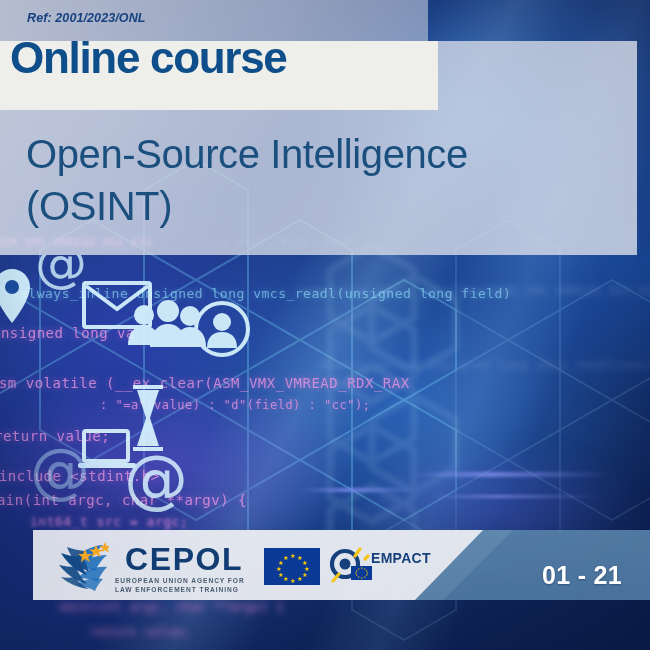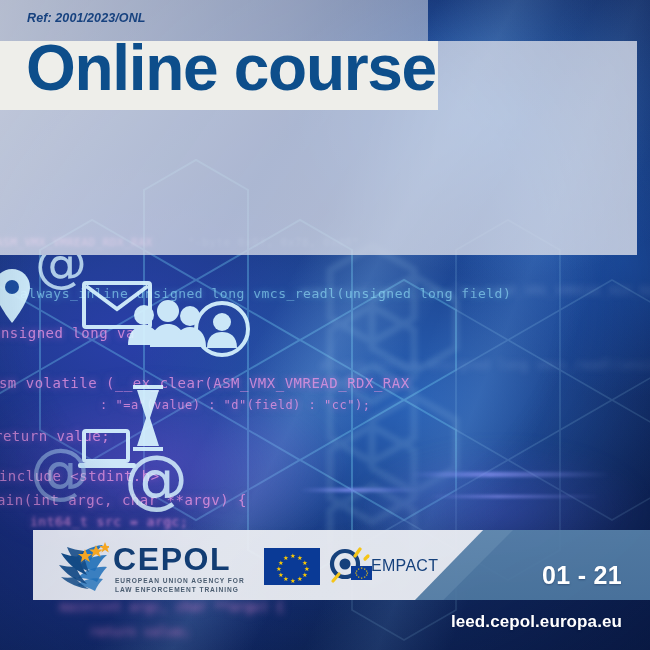--- a/index.html
+++ b/index.html
@@ -82,64 +82,64 @@
     position:absolute;left:0;top:41px;width:637px;height:214px;
     background:linear-gradient(125deg, rgba(226,230,240,.84) 0%, rgba(208,214,229,.80) 45%, rgba(214,219,232,.83) 100%);
   }
 
   
   .title-band{
     position:absolute;left:0;top:41px;width:438px;height:69px;
     background:#eeeeea;
   }
   .title-text{
-    position:absolute;left:26px;top:36px;
-    font-size:64px;font-weight:bold;color:#0d4e8b;
+    position:absolute;left:10px;top:36px;
+    font-size:44px;font-weight:bold;color:#0d4e8b;
     letter-spacing:-1.3px;line-height:1;
   }
 
   .subtitle-text{
     position:absolute;left:26px;top:128px;width:560px;
     font-size:40px;color:#1b4f7e;line-height:1.30;
     letter-spacing:-.4px;
   }
 
   
   .logo-bar{
     position:absolute;left:33px;top:530px;width:480px;height:70px;
     background:linear-gradient(100deg, rgba(246,247,249,.86) 0%, rgba(238,240,244,.93) 30%, rgba(236,238,243,.95) 60%, rgba(232,235,241,.96) 100%);
     clip-path:polygon(0 0, 100% 0, 85.5% 100%, 0 100%);
   }
 
   
   .cepol{position:absolute;left:57px;top:539px;width:215px;height:54px;}
   .cepol-mark{position:absolute;left:0;top:2px;width:52px;height:50px;}
   .cepol-word{
-    position:absolute;left:56px;top:4px;
+    position:absolute;left:68px;top:4px;
     font-size:32px;font-weight:bold;color:#123d73;
     letter-spacing:1.6px;line-height:1;
   }
   .cepol-sub{
     position:absolute;left:58px;top:37px;
     font-size:6.6px;font-weight:bold;color:#4a5c70;
     letter-spacing:.95px;line-height:1.38;
   }
 
   
   .euflag{
     position:absolute;left:264px;top:548px;width:56px;height:37px;
     background:#0a3a96;
   }
   .euflag .star{position:absolute;color:#ffcc00;font-size:6.4px;line-height:1;}
 
   
   .empact{position:absolute;left:327px;top:547px;width:110px;height:40px;}
   .empact-word{
-    position:absolute;left:44px;top:10px;
-    font-size:16px;font-weight:normal;color:#16417c;letter-spacing:.3px;
+    position:absolute;left:44px;top:3px;
+    font-size:14px;font-weight:bold;color:#16417c;letter-spacing:.3px;
   }
   .empact-mark{position:absolute;left:0;top:0;width:44px;height:38px;}
   .empact-flag{
     position:absolute;left:24px;top:19px;width:21px;height:14px;background:#0a3a96;
   }
   .empact-flag .star{position:absolute;color:#ffcc00;font-size:2.6px;line-height:1;}
 
   
   .date-block{
     position:absolute;left:415px;top:530px;width:235px;height:70px;
@@ -285,20 +285,21 @@
     <div class="bg-vignette"></div>
   </div>
 
   <div class="ref-strip"></div>
   <div class="ref-text">Ref: 2001/2023/ONL</div>
 
   <div class="sub-panel"></div>
 
   <div class="title-band"></div>
   <div class="title-text">Online course</div>
+  <div class="subtitle-text">Open-Source Intelligence (OSINT)</div>
 
   <div class="logo-bar"></div>
 
   <div class="cepol">
     <svg class="cepol-mark" viewBox="0 0 52 50">
       <g fill="#1f6fb8">
         <path d="M46 4 C34 5 22 11 14 22 C20 20 27 19 33 20 C37 14 41 8 46 4 Z" opacity=".95"></path>
         <path d="M50 14 C38 14 26 19 18 29 C25 28 32 28 38 30 C41 24 45 18 50 14 Z" opacity=".9"></path>
         <path d="M50 26 C39 25 28 29 21 37 C28 37 35 38 40 41 C43 35 46 30 50 26 Z" opacity=".85"></path>
         <path d="M46 38 C37 36 27 38 20 44 C27 45 33 47 38 50 C40 45 43 41 46 38 Z" opacity=".8"></path>
@@ -361,15 +362,14 @@
       <span class="star" style="left:3.8px;top:7.2px;">★</span>
       <span class="star" style="left:4.4px;top:4.8px;">★</span>
       <span class="star" style="left:6.5px;top:2.6px;">★</span>
     </div>
     <div class="empact-word">EMPACT</div>
   </div>
 
   <div class="date-block"></div>
   <div class="date-line l1">01 - 21</div>
 
-  <div class="url-text">leed.cepol.europa.eu</div>
 
 </div>
 
 </body></html>

